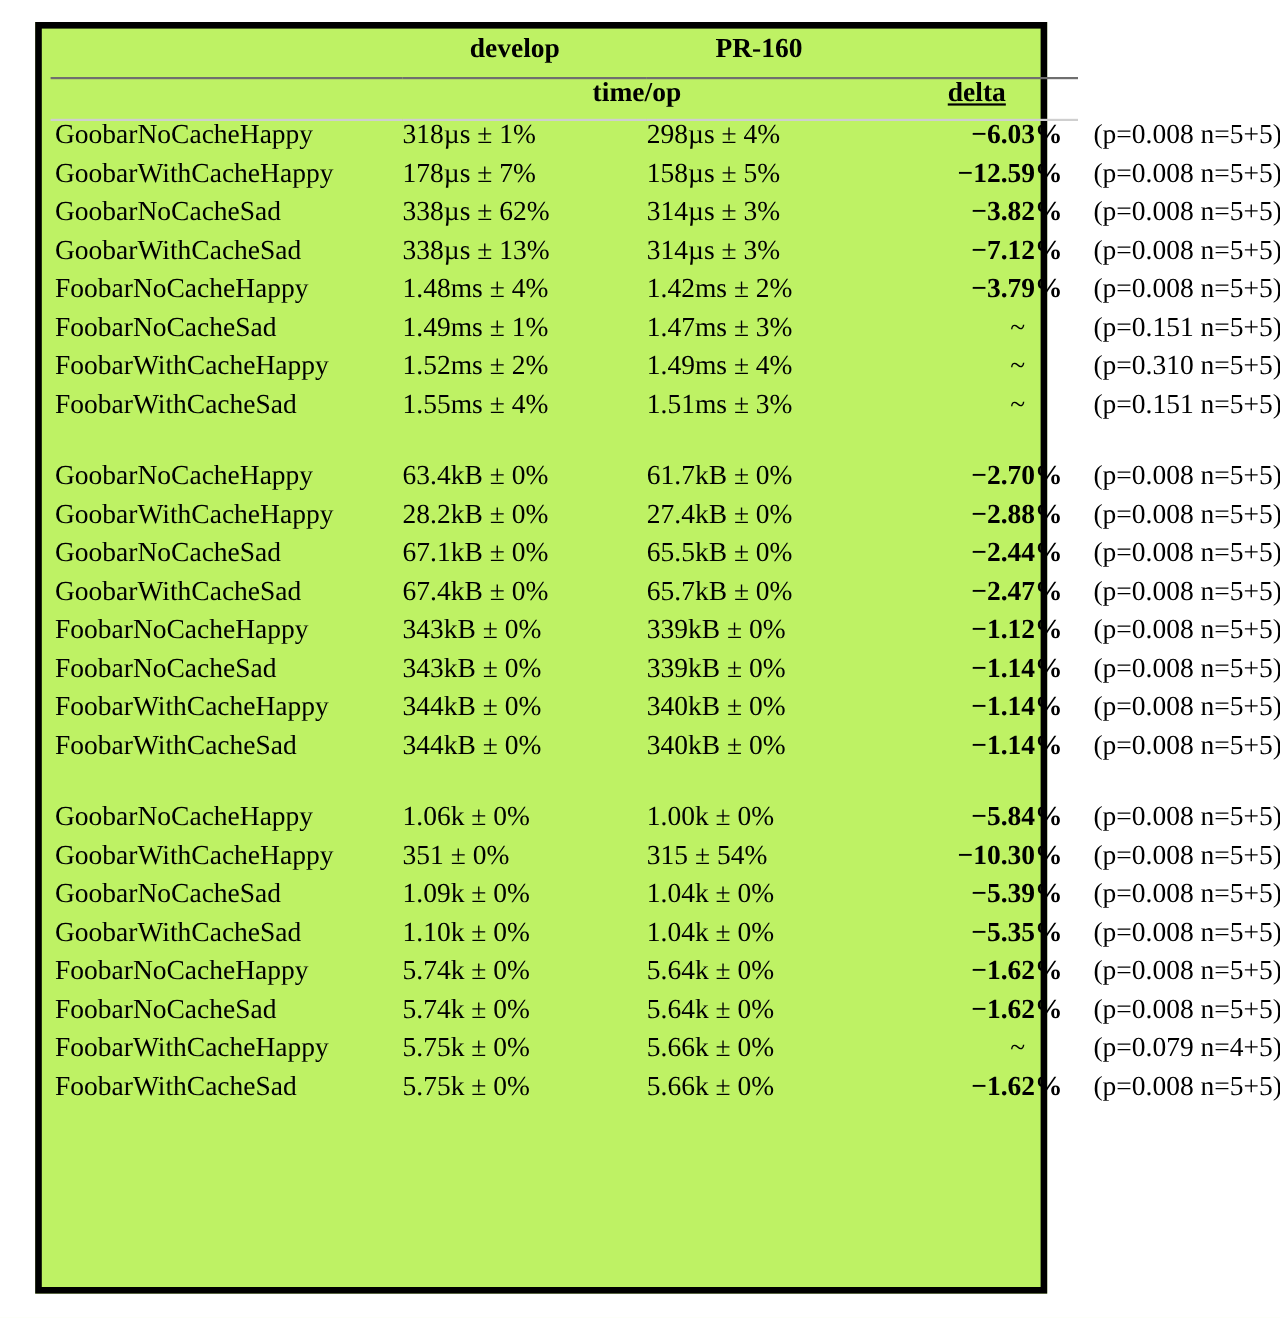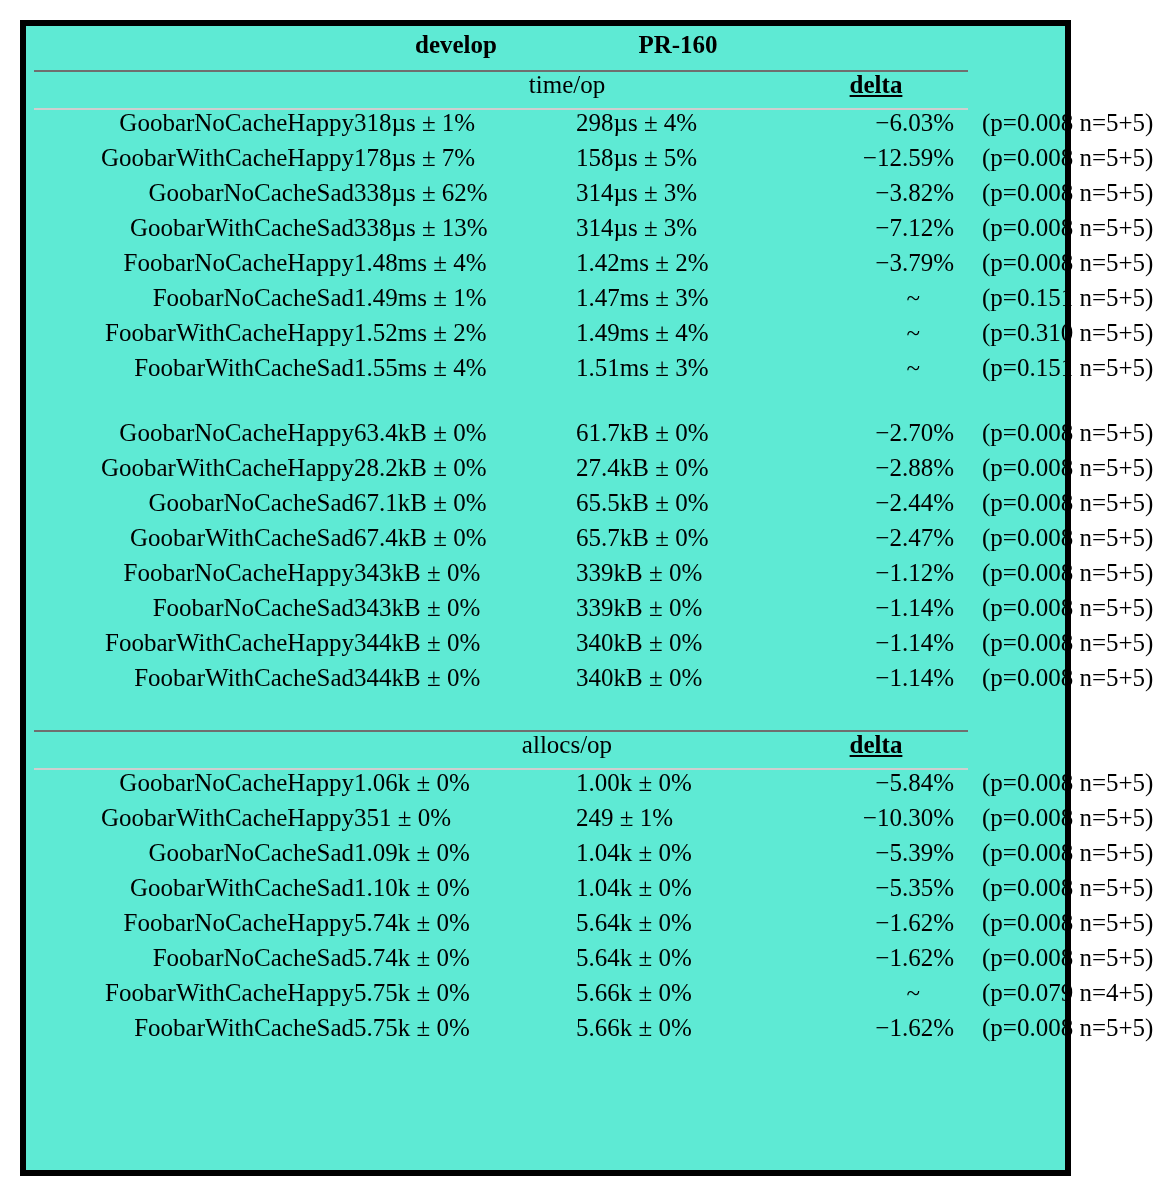--- a/index.html
+++ b/index.html
@@ -10,27 +10,27 @@
   body {
     width: 1164px;
     height: 1198px;
     font-family: "Liberation Serif", "DejaVu Serif", serif;
     color: #000000;
     overflow: hidden;
   }
 
   .frame {
     position: absolute;
-    left: 20px;
+    left: 32px;
     top: 20px;
-    width: 1051px;
+    width: 920px;
     height: 1156px;
     border: 6px solid #000000;
     box-sizing: border-box;
-    background: #5eead4;
+    background: #bef264;
   }
 
   .sheet {
     position: absolute;
     left: 0;
     top: 0;
     right: 0;
     bottom: 0;
     padding: 6px 8px 6px 8px;
     box-sizing: border-box;
@@ -59,34 +59,34 @@
   }
 
   
   tr.data-row > td { height: 35px; }
   tr.branch-row > th { height: 38px; }
   tr.metric-row > th { height: 36px; }
   tr.spacer-row > td { height: 30px; }
 
   
   .name-cell {
-    text-align: right;
+    text-align: left;
     padding-left: 4px;
     white-space: nowrap;
     margin-left: 36px;
   }
   .num-cell {
     text-align: left;
     padding-right: 18px;
     white-space: nowrap;
   }
   .delta-cell {
     text-align: right;
     padding-right: 14px;
-    font-weight: normal;
+    font-weight: bold;
     white-space: nowrap;
   }
   .delta-cell.tilde {
     font-weight: normal;
     padding-right: 48px;
   }
   .pval-cell {
     text-align: left;
     padding-left: 14px;
     white-space: nowrap;
@@ -95,21 +95,21 @@
 
   
   .branch-head {
     text-align: center;
     font-weight: bold;
     padding-right: 18px;
     white-space: nowrap;
   }
   .metric-head {
     text-align: center;
-    font-weight: normal;
+    font-weight: bold;
     white-space: nowrap;
     padding-right: 18px;
   }
   .delta-head {
     text-align: center;
     font-weight: bold;
     white-space: nowrap;
     padding-right: 14px;
     text-decoration: underline;
   }
@@ -274,37 +274,31 @@
             <td class="delta-cell">−1.14%</td>
             <td class="pval-cell">(p=0.008 n=5+5)</td>
           </tr>
           <tr class="spacer-row">
             <td class=""></td>
             <td class=""></td>
             <td class=""></td>
             <td class=""></td>
             <td class=""></td>
           </tr>
-          <tr class="metric-row rule-top rule-bot">
-            <th class=""></th>
-            <th class="metric-head" colspan="2">allocs/op</th>
-            <th class="delta-head">delta</th>
-            <th class="no-rule"></th>
-          </tr>
           <tr class="data-row">
             <td class="name-cell">GoobarNoCacheHappy</td>
             <td class="num-cell">1.06k ± 0%</td>
             <td class="num-cell">1.00k ± 0%</td>
             <td class="delta-cell">−5.84%</td>
             <td class="pval-cell">(p=0.008 n=5+5)</td>
           </tr>
           <tr class="data-row">
             <td class="name-cell">GoobarWithCacheHappy</td>
             <td class="num-cell">351 ± 0%</td>
-            <td class="num-cell">249 ± 1%</td>
+            <td class="num-cell">315 ± 54%</td>
             <td class="delta-cell">−10.30%</td>
             <td class="pval-cell">(p=0.008 n=5+5)</td>
           </tr>
           <tr class="data-row">
             <td class="name-cell">GoobarNoCacheSad</td>
             <td class="num-cell">1.09k ± 0%</td>
             <td class="num-cell">1.04k ± 0%</td>
             <td class="delta-cell">−5.39%</td>
             <td class="pval-cell">(p=0.008 n=5+5)</td>
           </tr>

